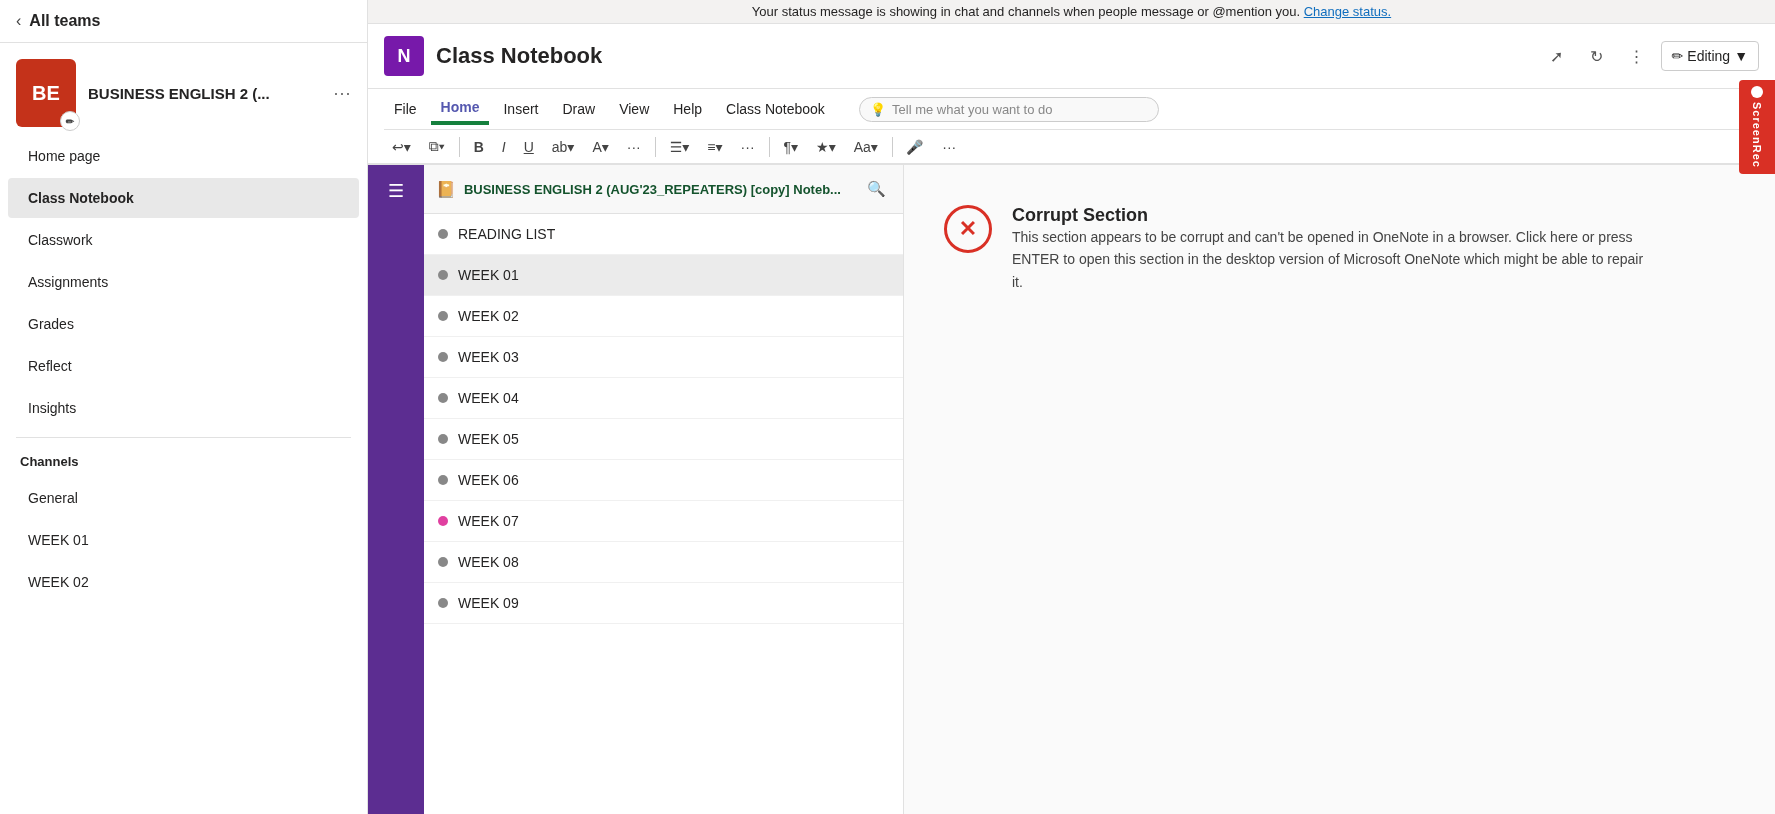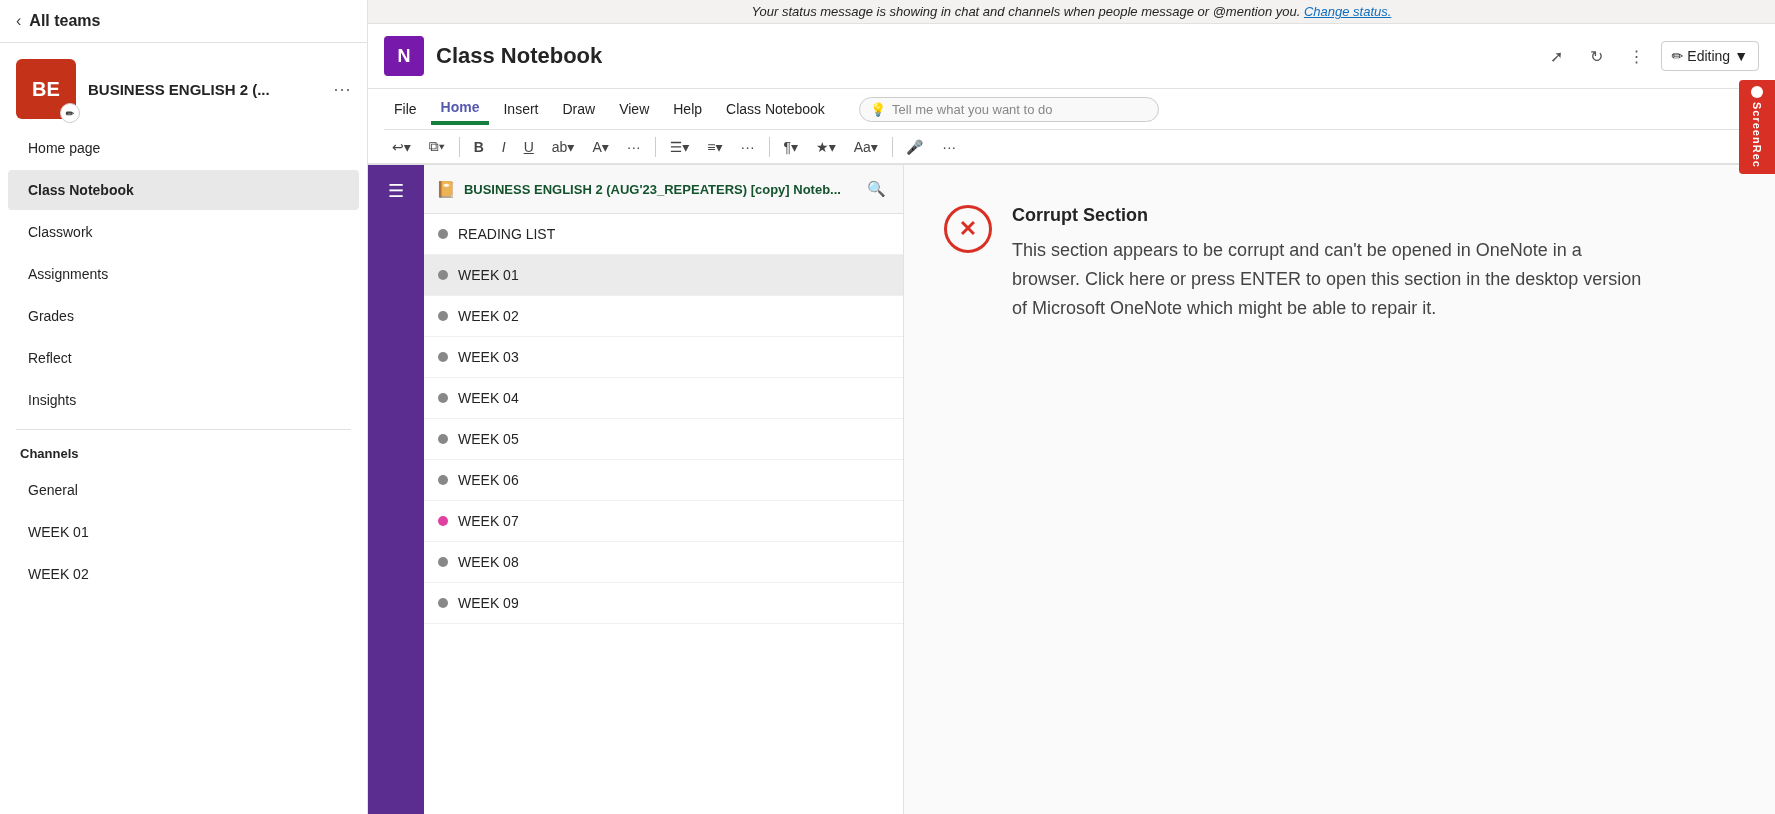--- a/index.html
+++ b/index.html
@@ -37,21 +37,21 @@
 
     .team-header {
       padding: 16px 16px 8px 16px;
       display: flex;
       align-items: center;
       gap: 12px;
     }
 
     .team-avatar {
       width: 60px;
-      height: 60px;
+      height: 68px;
       background: #c4321a;
       border-radius: 6px;
       display: flex;
       align-items: center;
       justify-content: center;
       color: white;
       font-size: 20px;
       font-weight: 700;
       position: relative;
       flex-shrink: 0;
@@ -124,21 +124,20 @@
       overflow: hidden;
     }
 
     .status-bar {
       background: #f3f2f1;
       text-align: center;
       padding: 4px 12px;
       font-size: 13px;
       color: #252424;
       border-bottom: 1px solid #e1e1e1;
-      font-style: italic;
     }
 
     .status-bar a {
       color: #106ebe;
       text-decoration: underline;
       cursor: pointer;
     }
 
     
     .onenote-header {
@@ -400,25 +399,24 @@
       flex-shrink: 0;
       font-size: 22px;
       font-weight: 700;
       color: #d93025;
     }
 
     .corrupt-content h2 {
       font-size: 18px;
       font-weight: 600;
       color: #252424;
-      margin-bottom: 10px;
     }
 
     .corrupt-content p {
-      font-size: 18px;
+      font-size: 14px;
       color: #444;
       line-height: 1.6;
     }
 
     
     .screenrec-bar {
       position: fixed;
       right: 0;
       top: 80px;
       width: 36px;

